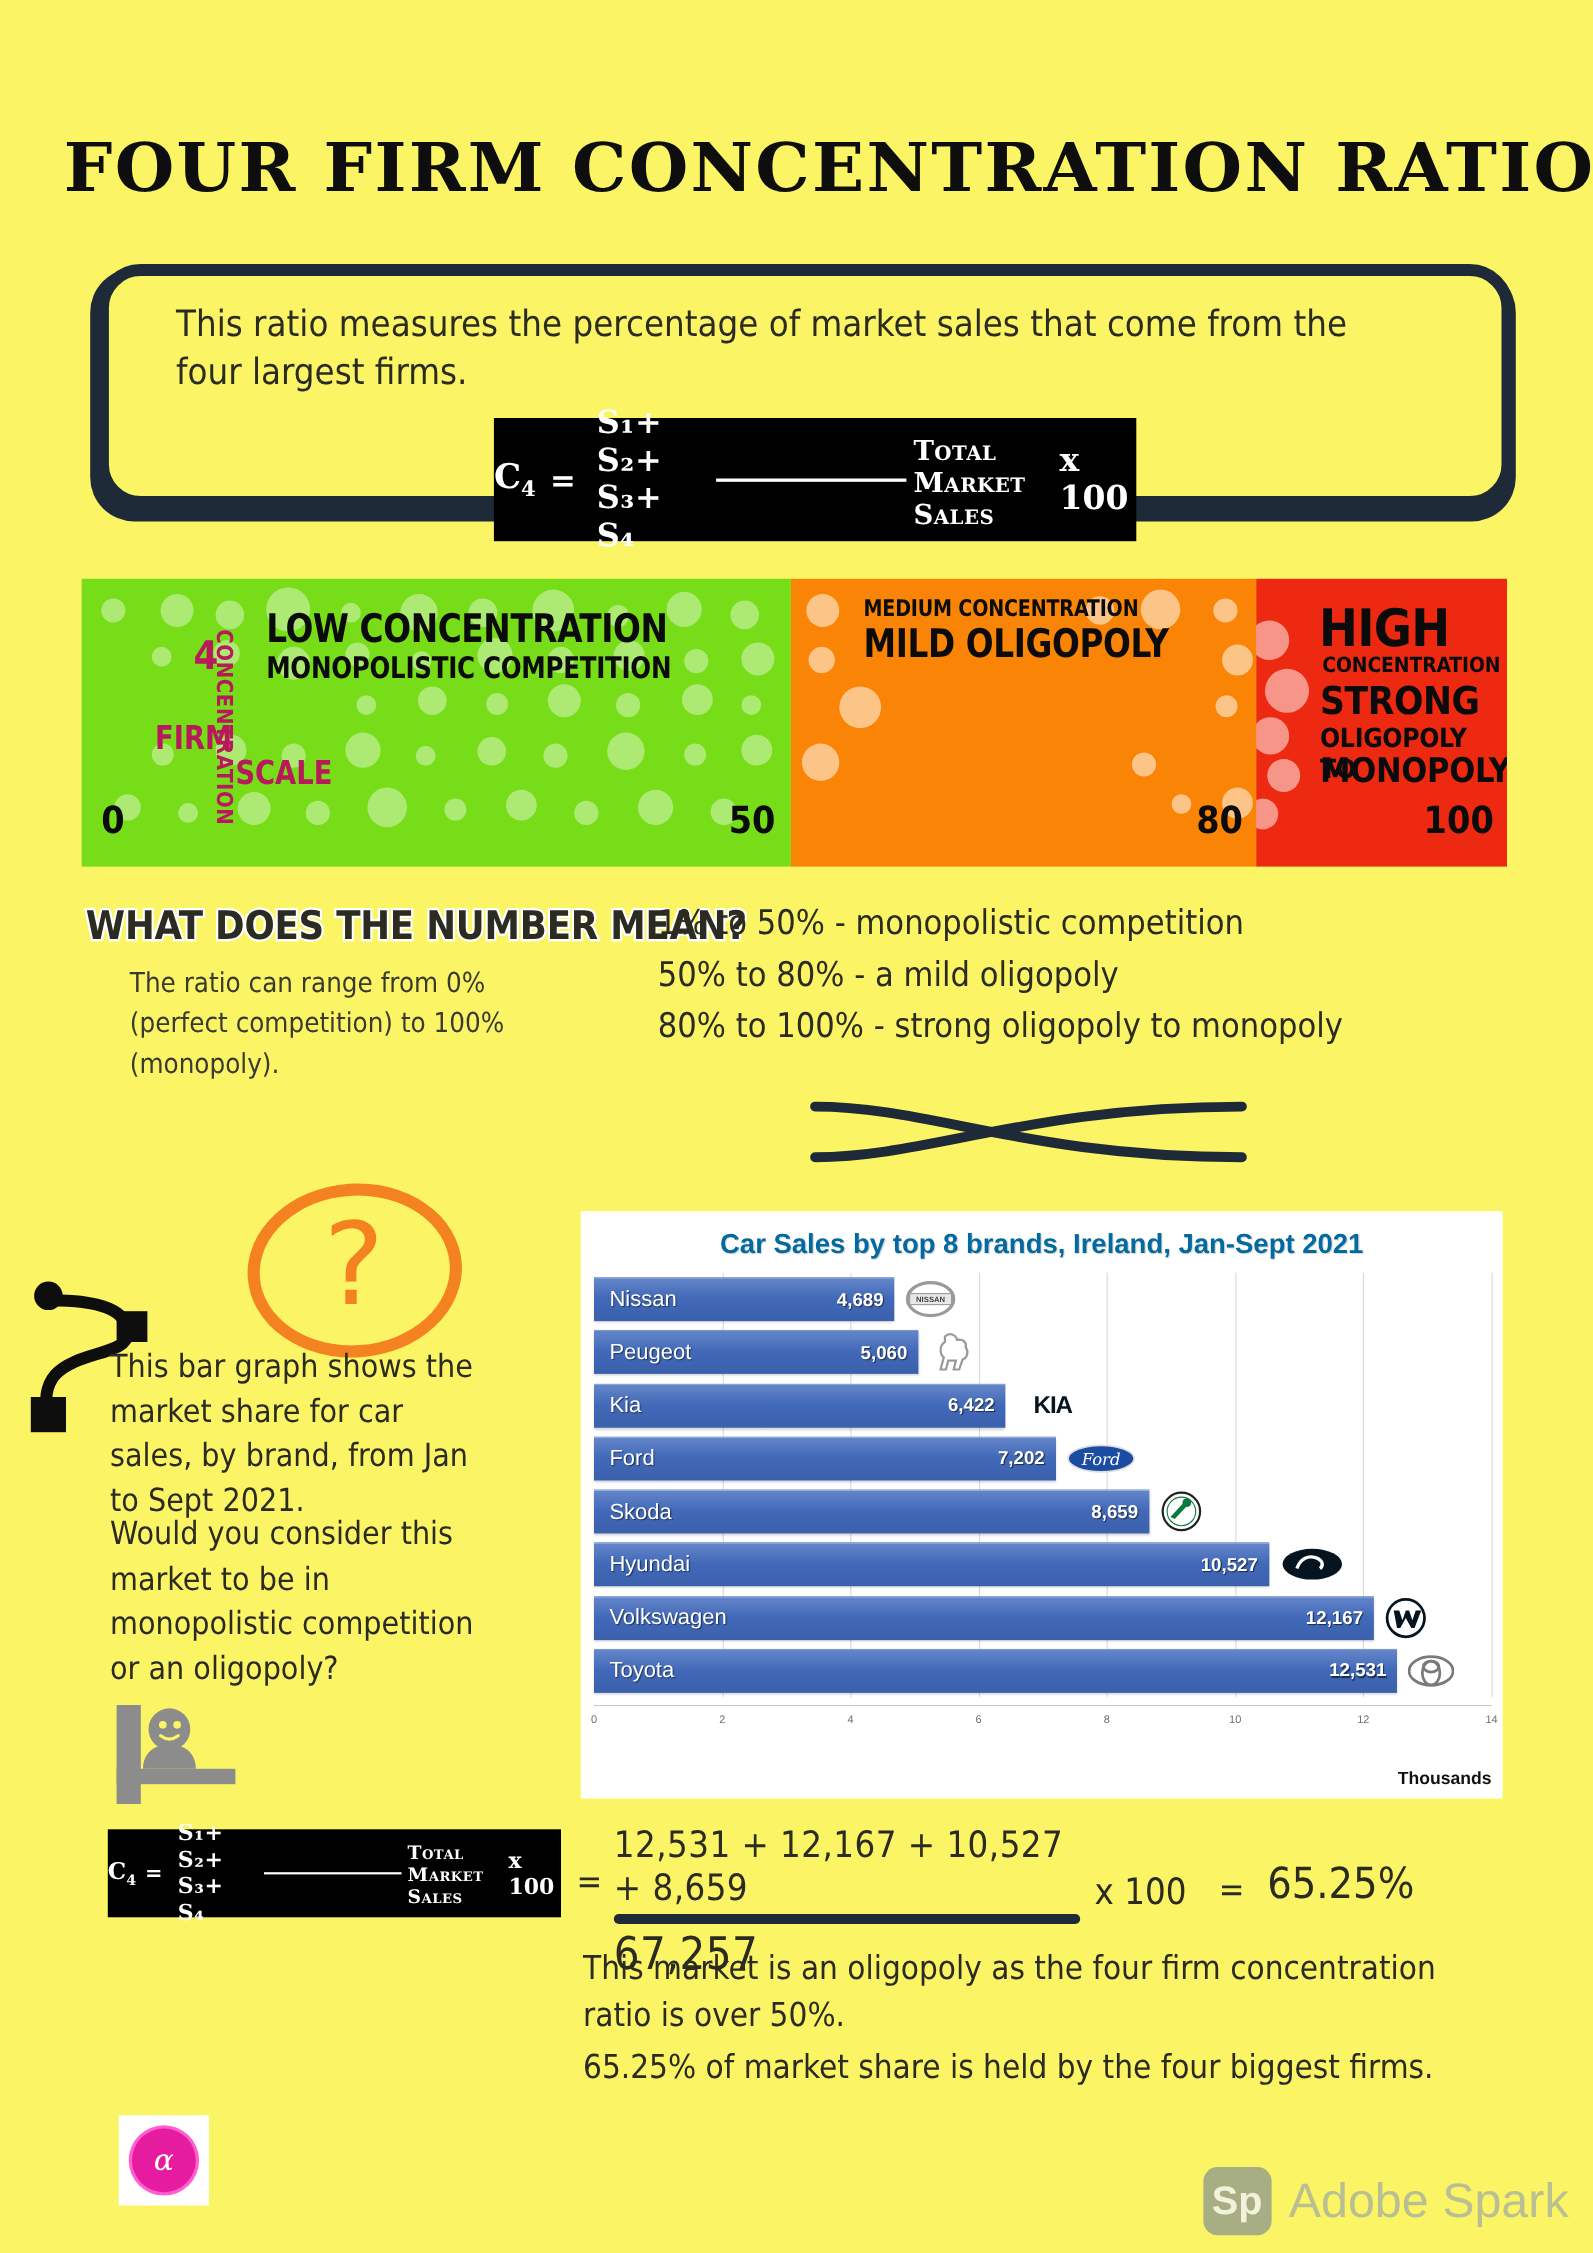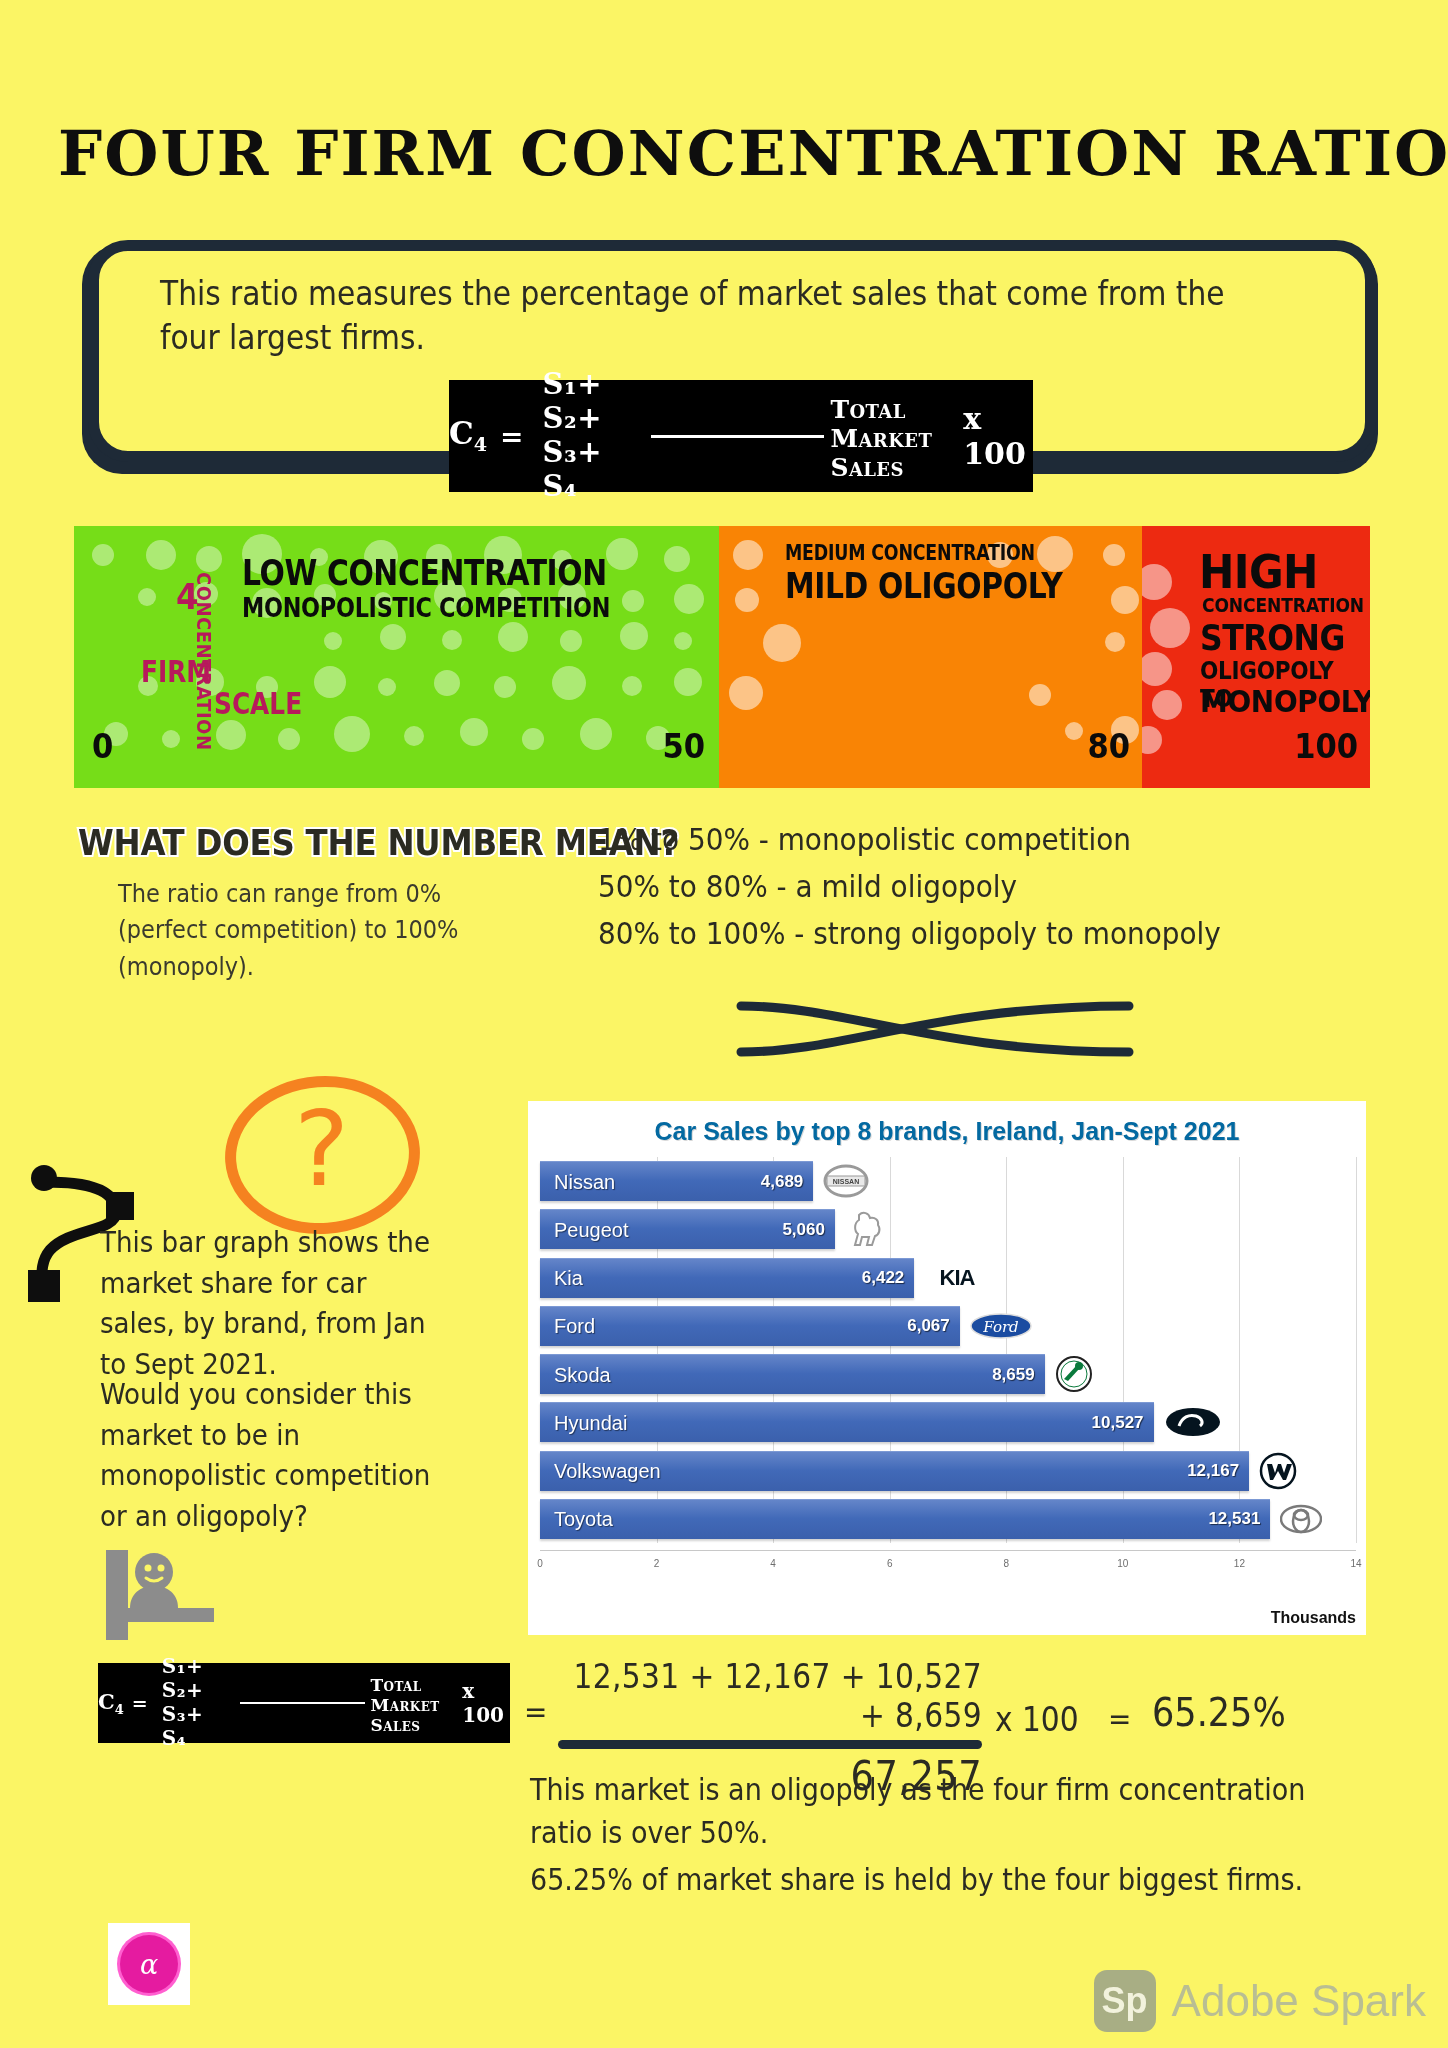--- a/index.html
+++ b/index.html
@@ -252,21 +252,21 @@
   .formula-2 .f-x100 { font-size: 20px; margin-left: 9px; }
   .formula-2 .f-bar { height: 2px; }
 
   
   .calc-eq {
     position: absolute; left: 524px; top: 1693px;
     font-size: 31px; color: #2B2B22;
   }
   .calc-frac {
     position: absolute; left: 558px; top: 1657px;
-    width: 424px; text-align: right;
+    width: 424px; text-align: left;
   }
   .calc-num { font-size: 33px; color: #2B2B22; letter-spacing: 0.4px; }
   .calc-bar {
     width: 100%; height: 9px; background: #1E2A37;
     border-radius: 5px; margin: 5px 0 3px 0;
   }
   .calc-den { font-size: 41px; color: #2B2B22; letter-spacing: 0.4px; }
   .calc-x100 { position: absolute; left: 995px; top: 1700px; font-size: 33px; color: #2B2B22; }
   .calc-eq2 { position: absolute; left: 1108px; top: 1700px; font-size: 31px; color: #2B2B22; }
   .calc-result { position: absolute; left: 1152px; top: 1690px; font-size: 39px; color: #2B2B22; }
@@ -525,21 +525,21 @@
           </div>
           <div class="brand-logo" style="left: 384.311px;">
             <svg width="66" height="24" viewBox="0 0 66 24">
               <text x="33" y="19" font-size="22" font-family="Liberation Sans" font-weight="bold" fill="#05141F" text-anchor="middle" letter-spacing="-1">KIA</text>
             </svg>
           </div>
         </div>
         <div class="bar-row" style="top: 148.875px; padding-left: 40px;">
           <div class="bar" style="width: 419.774px;">
             <div class="bar-label">Ford</div>
-            <div class="bar-value">6,067</div>
+            <div class="bar-value">7,202</div>
           </div>
           <div class="brand-logo" style="left: 429.774px;">
             <svg width="62" height="26" viewBox="0 0 62 26">
               <ellipse cx="31" cy="13" rx="30" ry="12" fill="#1B4CA1" stroke="#ddd" stroke-width="1.5"></ellipse>
               <text x="31" y="19" font-size="15" font-family="DejaVu Serif" font-style="italic" fill="#fff" text-anchor="middle">Ford</text>
             </svg>
           </div>
         </div>
         <div class="bar-row" style="top: 197.125px;">
           <div class="bar" style="width: 504.696px;">

